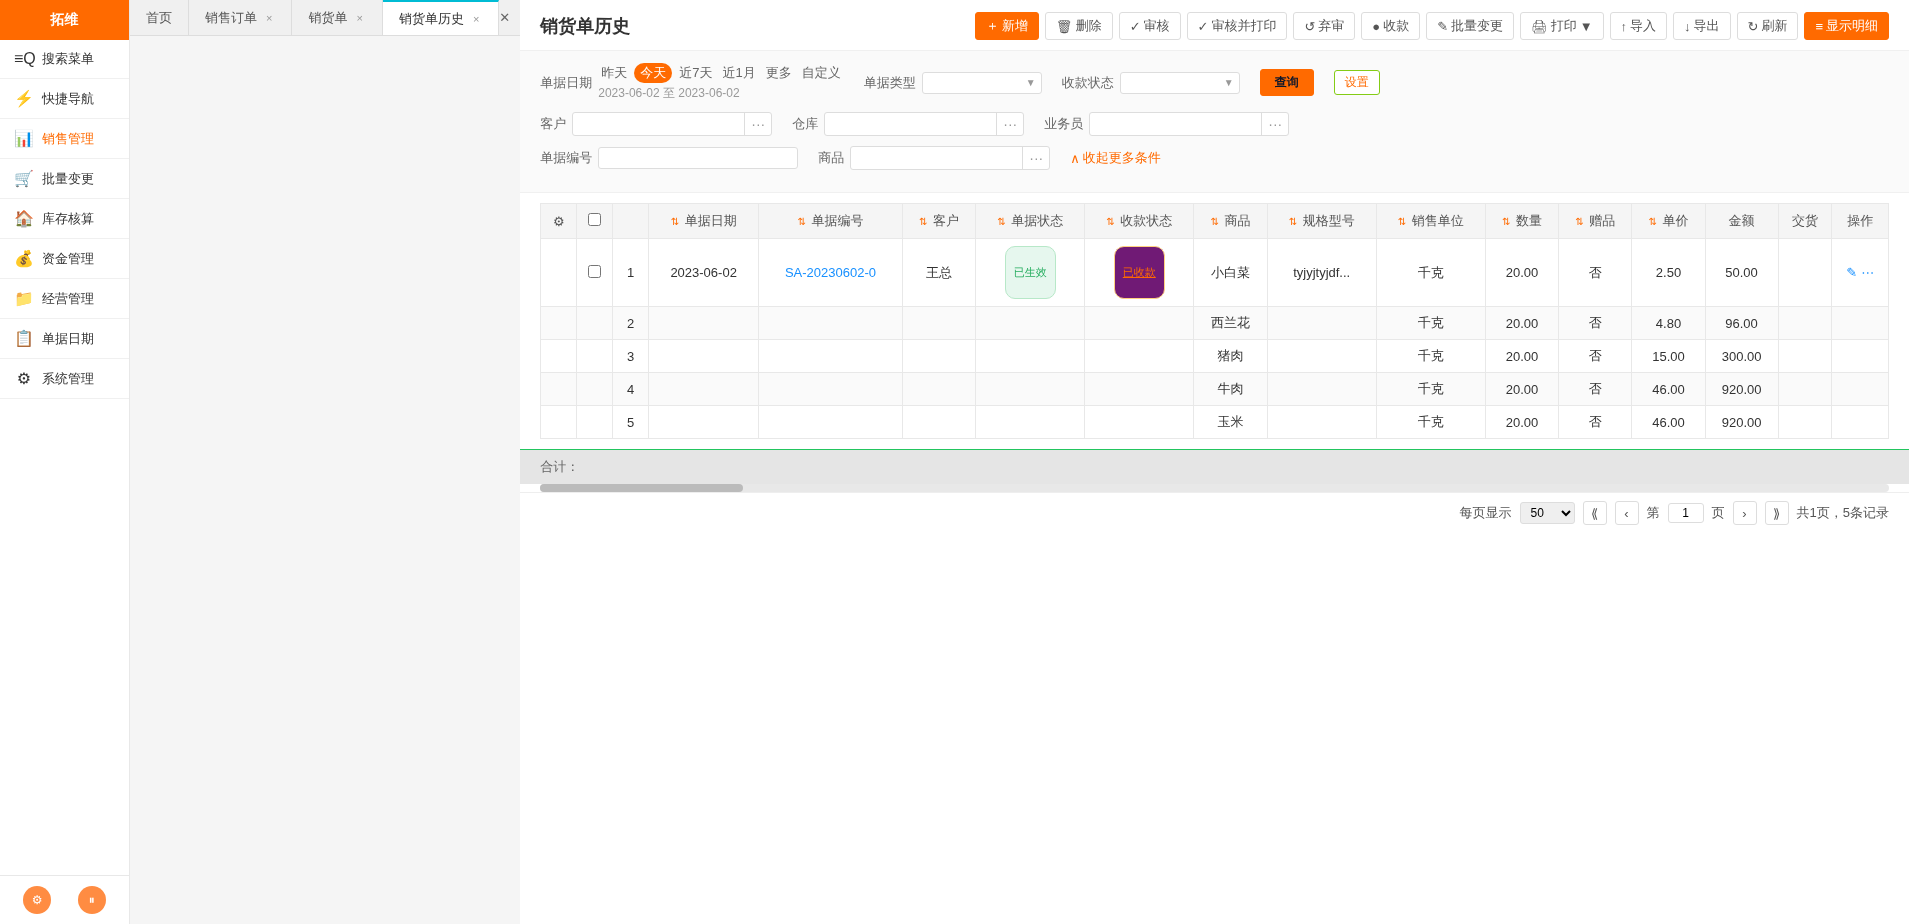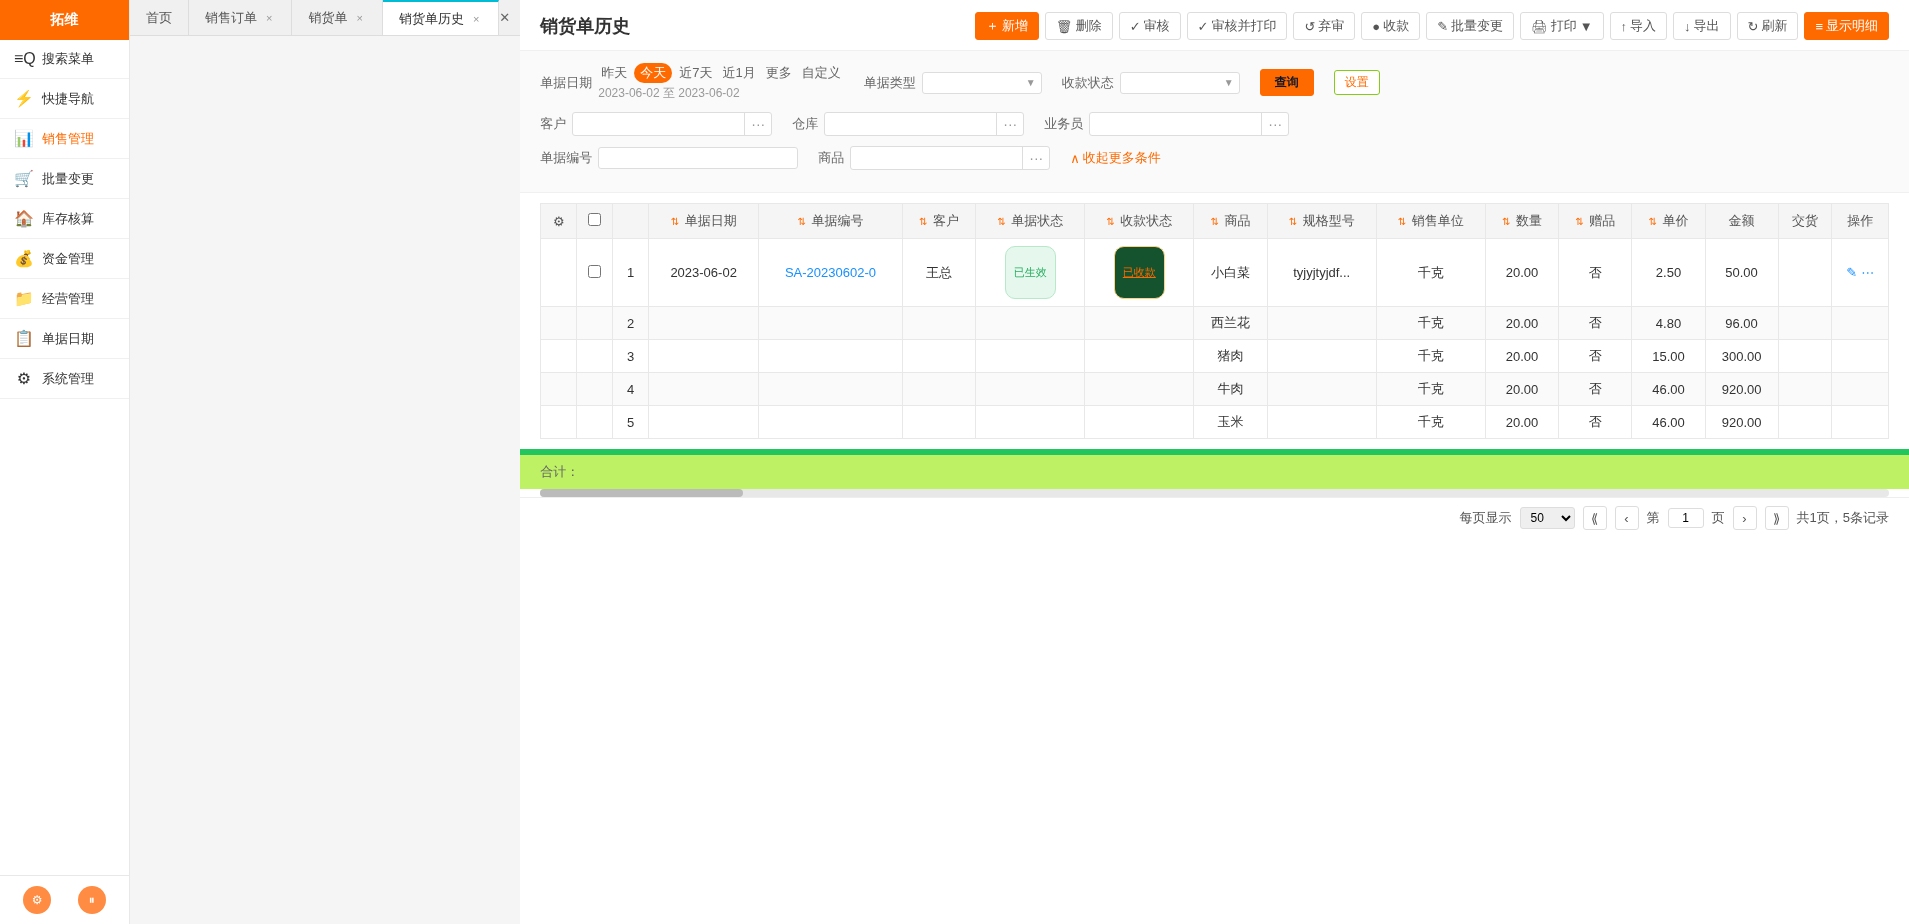--- a/index.html
+++ b/index.html
@@ -263,27 +263,27 @@
       color: #333;
     }
     tbody tr:nth-child(even) td { background: #fafafa; }
     .status-badge {
       display: inline-block;
       padding: 18px 8px;
       border-radius: 10px;
       font-size: 11px;
     }
     .status-active { background: #e6f7ee; color: #27ae60; border: 1px solid #b7e8c8; }
-    .status-paid { background: #14532d; color: #ff6a00; border: 1px solid #ffd180; text-decoration: underline; }
+    .status-paid { background: #701a75; color: #ff6a00; border: 1px solid #ffd180; text-decoration: underline; }
 
     
     .table-footer {
       padding: 8px 20px;
-      background: #bef264;
-      border-top: 6px solid #22c55e;
+      background: #e5e5e5;
+      border-top: 1px solid #22c55e;
       display: flex;
       align-items: center;
     }
     .footer-label { color: #666; margin-right: 20px; }
     .footer-cells {
       display: flex;
       flex: 1;
     }
     .footer-cell {
       text-align: center;

